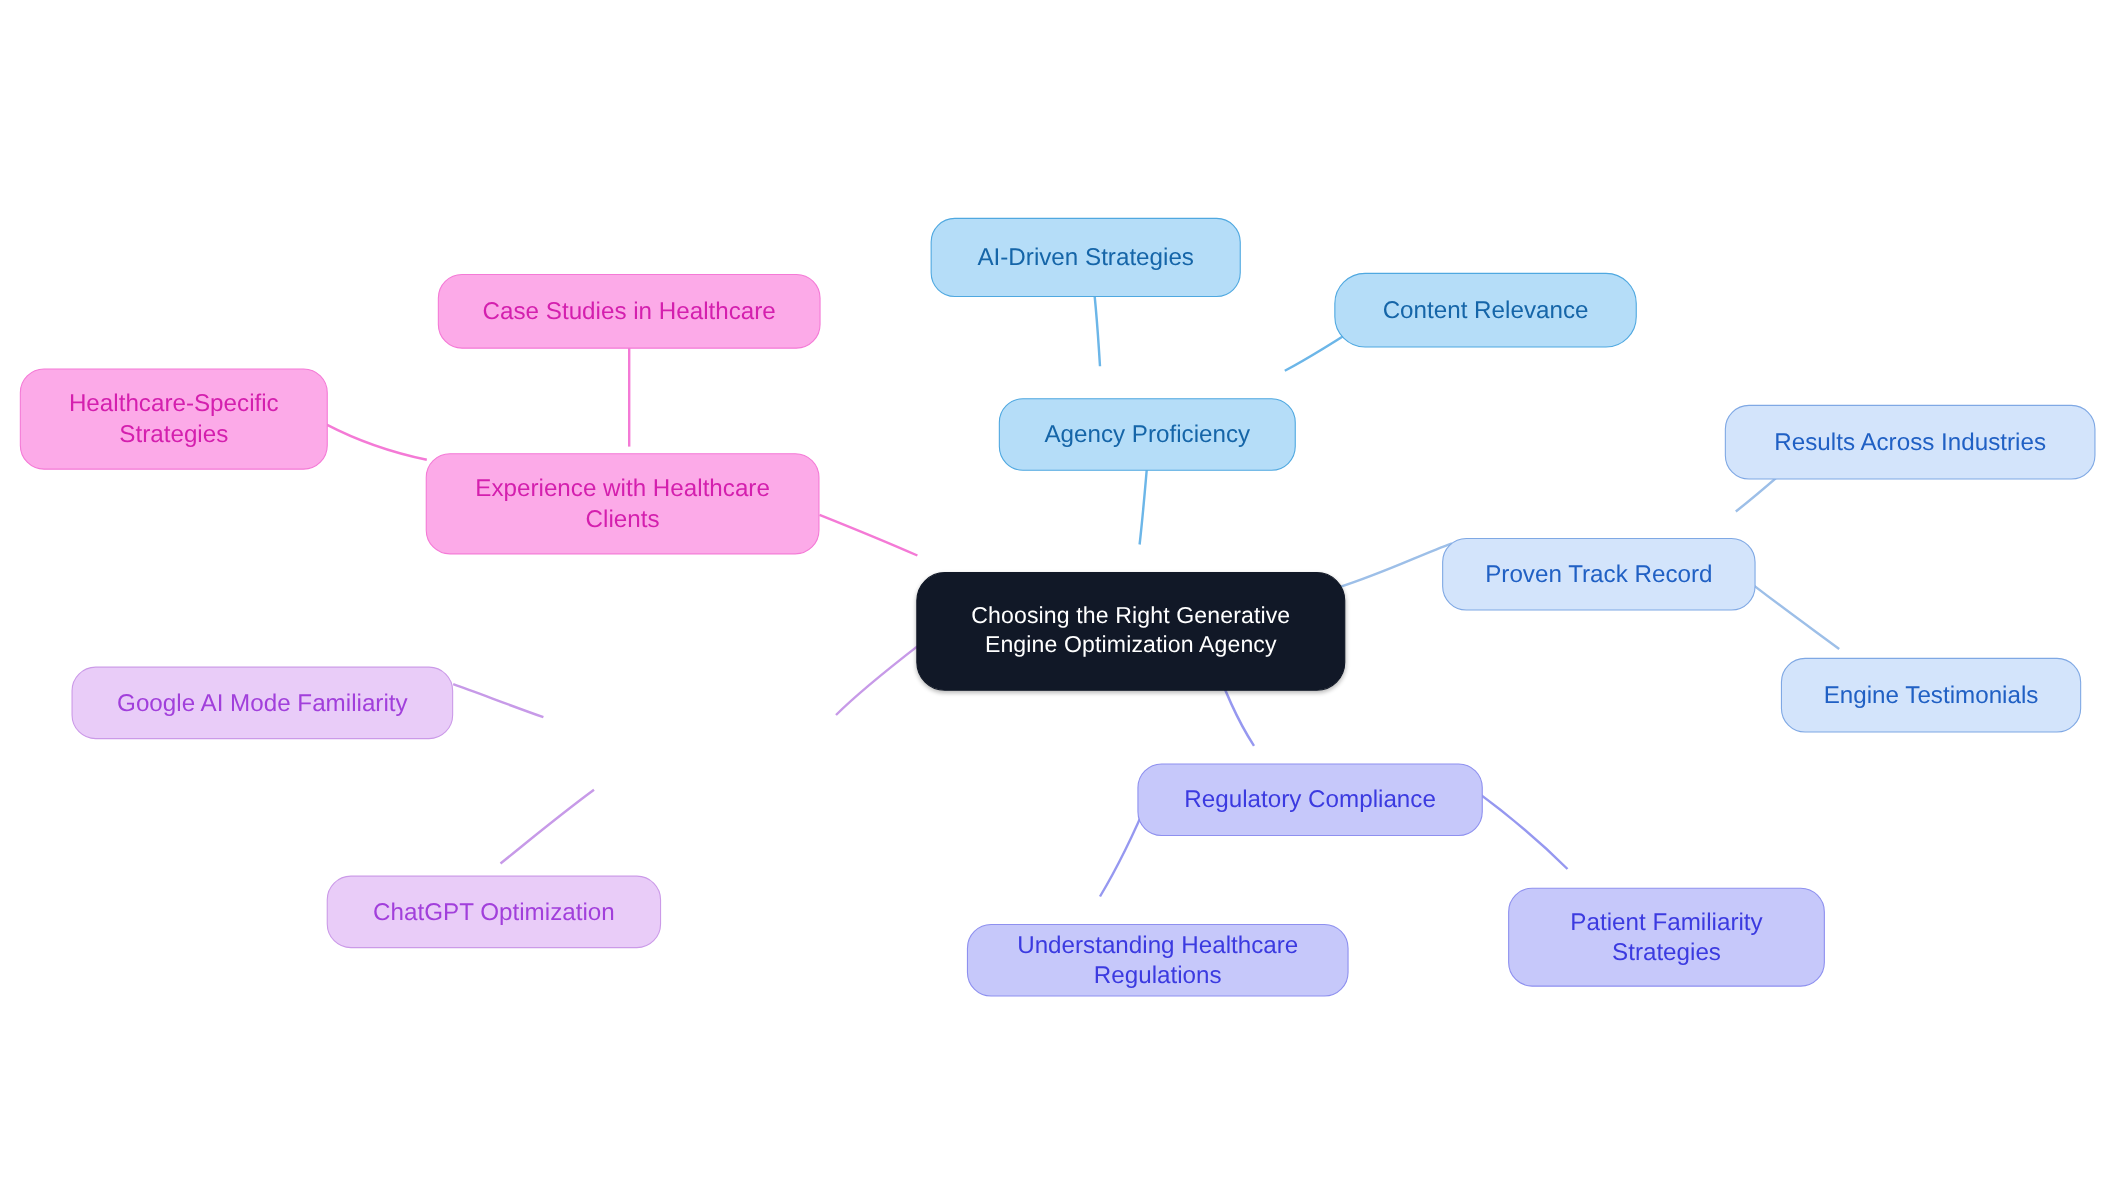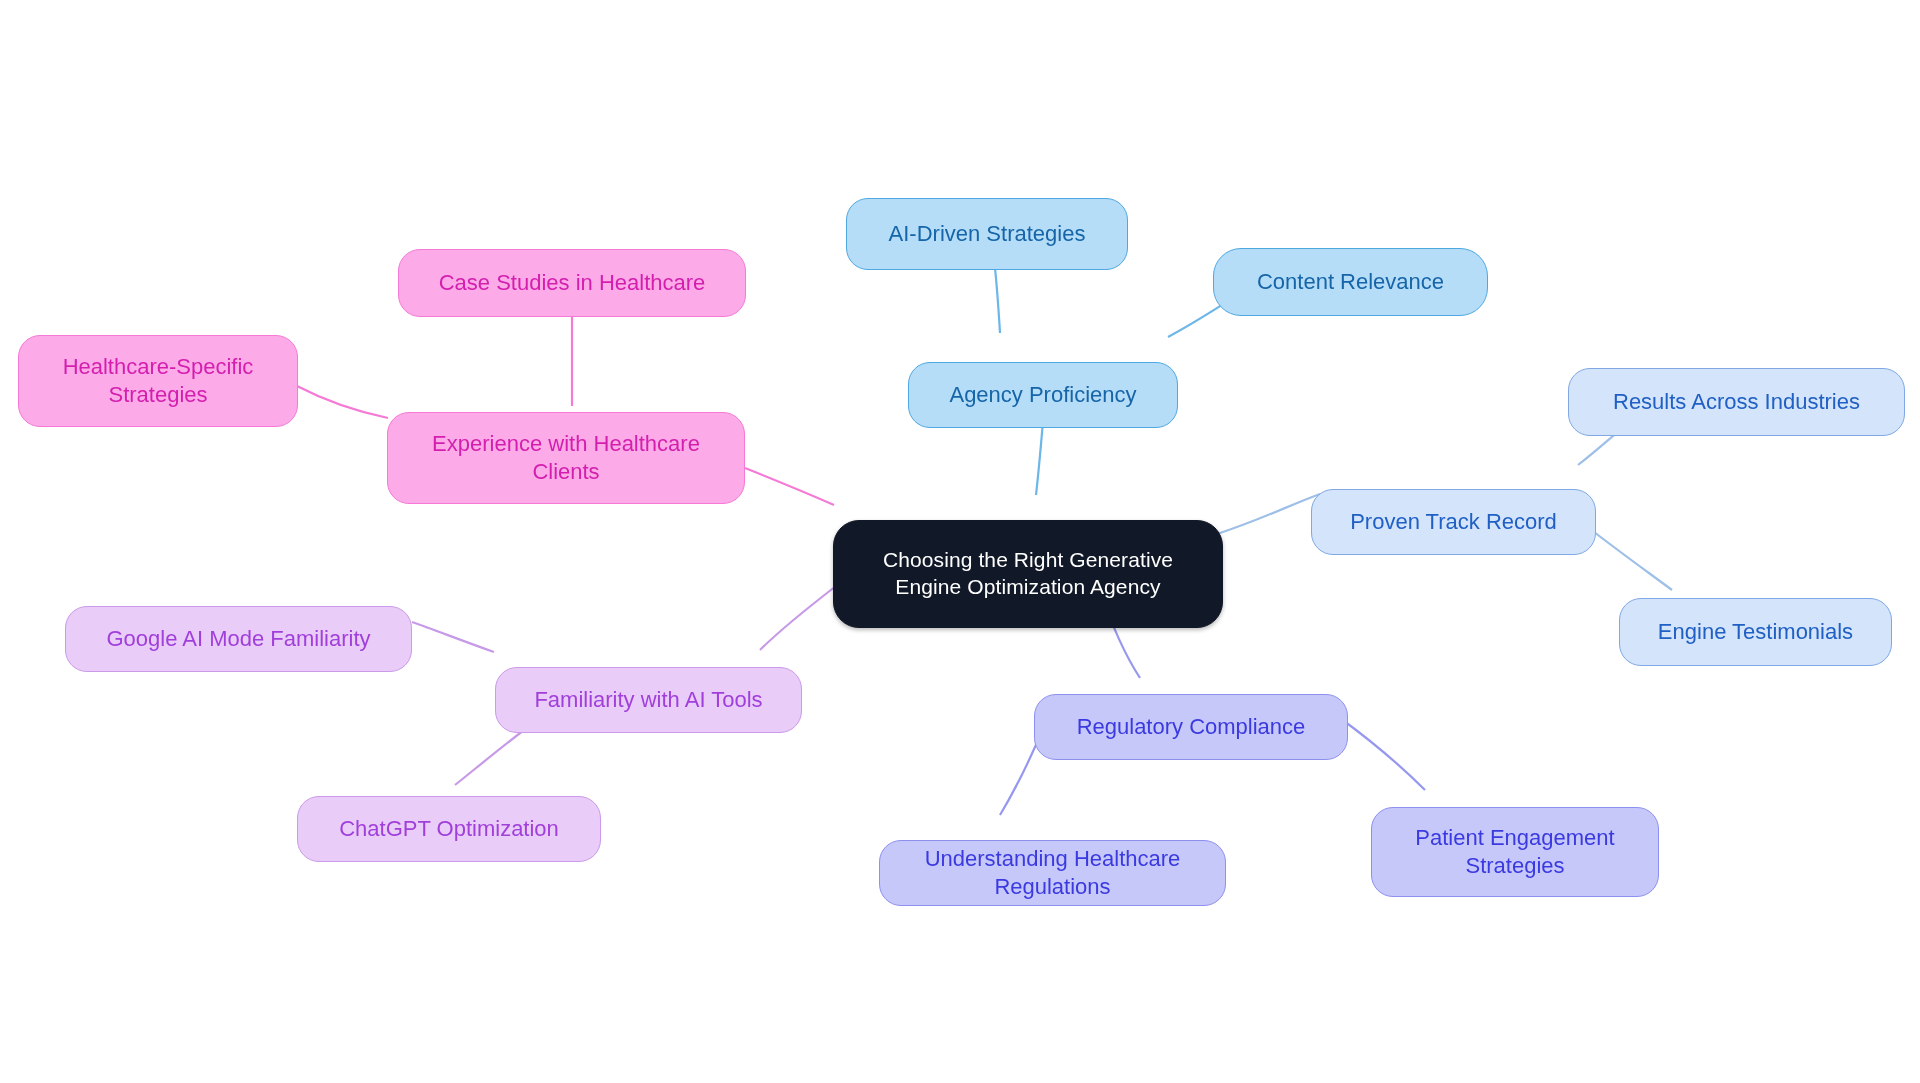--- a/index.html
+++ b/index.html
@@ -128,27 +128,26 @@
   <div class="node blue-a" style="left:1213px; top:220px; width:275px; height:68px;border-radius:28px;">Content Relevance</div>
 
   <div class="node blue-b" style="left:1311px; top:461px; width:285px; height:66px;">Proven Track Record</div>
 
   <div class="node blue-b" style="left:1568px; top:340px; width:337px; height:68px;">Results Across Industries</div>
 
   <div class="node blue-b" style="left:1619px; top:570px; width:273px; height:68px;">Engine Testimonials</div>
 
   <div class="node indigo" style="left:1034px; top:666px; width:314px; height:66px;">Regulatory Compliance</div>
 
-  <div class="node indigo" style="left:1371px; top:779px; width:288px; height:90px;">Patient Engagement
+  <div class="node indigo" style="left:1371px; top:779px; width:288px; height:90px;">Patient Familiarity
 Strategies</div>
 
   <div class="node indigo" style="left:879px; top:812px; width:347px; height:66px;">Understanding Healthcare
 Regulations</div>
 
-  <div class="node lavender" style="left:495px; top:639px; width:307px; height:66px;">Familiarity with AI Tools</div>
 
   <div class="node lavender" style="left:297px; top:768px; width:304px; height:66px;">ChatGPT Optimization</div>
 
   <div class="node lavender" style="left:65px; top:578px; width:347px; height:66px;">Google AI Mode Familiarity</div>
 
   <div class="node pink" style="left:387px; top:384px; width:358px; height:92px;">Experience with Healthcare
 Clients</div>
 
   <div class="node pink" style="left:398px; top:221px; width:348px; height:68px;">Case Studies in Healthcare</div>
 

